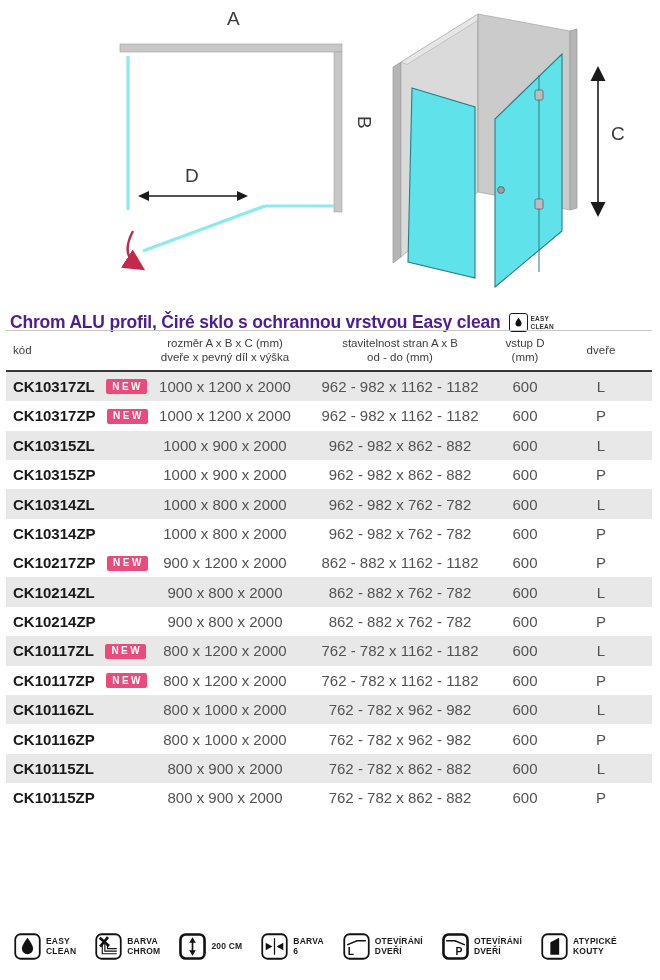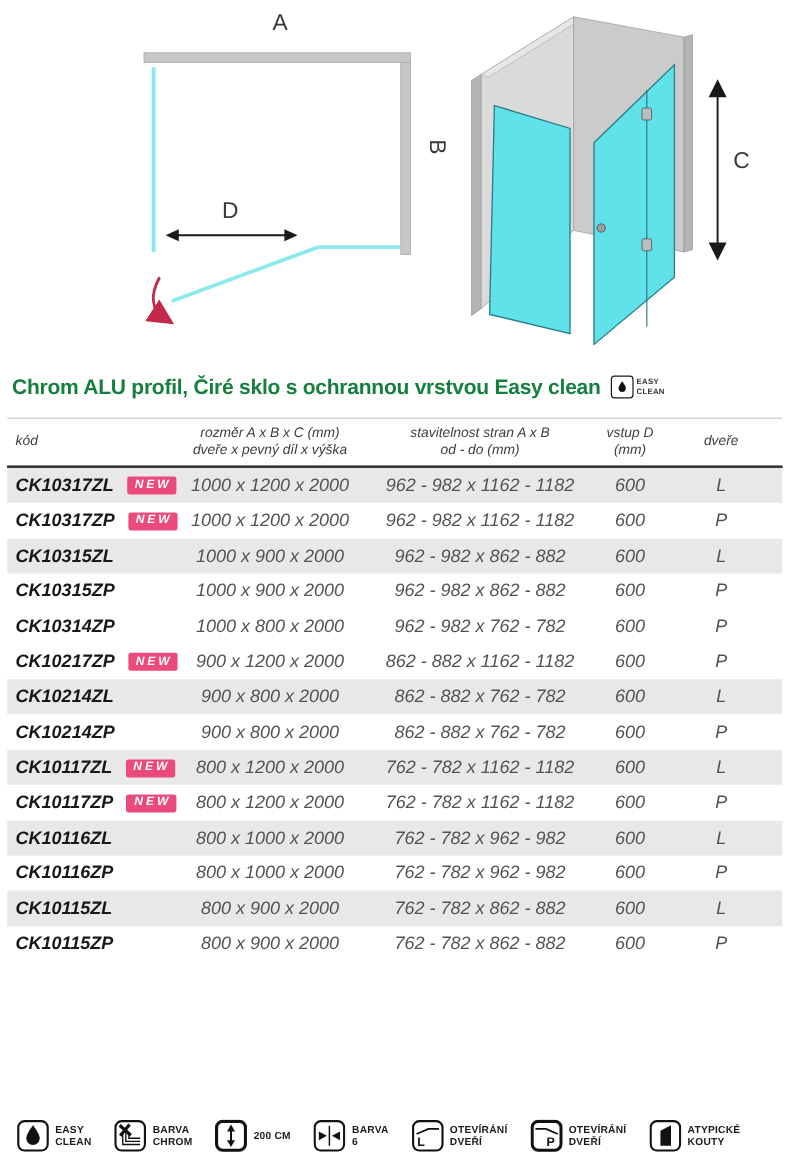--- a/index.html
+++ b/index.html
@@ -7,27 +7,27 @@
     position:relative; width:660px; height:980px; background:#fff; overflow:hidden;
     font-family:"Liberation Sans", sans-serif;
   }
   
   .diag { position:absolute; top:0; }
   .diag-left  { left:0;   width:380px; height:300px; }
   .diag-right { left:380px; width:280px; height:300px; }
   .dlabel { font-size:19px; fill:#3a3a3a; font-family:"Liberation Sans", sans-serif; }
   
   .title-row { position:absolute; left:10px; top:312px; width:644px; display:flex; align-items:center; gap:8px; }
-  .title { font-size:17.5px; font-weight:bold; color:#15803d; letter-spacing:-0.2px; white-space:nowrap; }
+  .title { font-size:17.5px; font-weight:bold; color:#4c1d95; letter-spacing:-0.2px; white-space:nowrap; }
   .ec-badge { display:flex; align-items:center; gap:3px; }
   .ec-box { width:19px; height:19px; border:1.7px solid #1a1a1a; border-radius:3px; display:flex; align-items:center; justify-content:center; background:#fff; box-sizing:border-box; }
   .ec-text { font-size:6.5px; line-height:1.1; color:#333; font-weight:bold; letter-spacing:0.2px; }
   .ec-text span { display:block; }
   
-  table.spec { position:absolute; left:6px; top:348px; width:646px; border-collapse:collapse; table-layout:fixed;font-style:italic; }
+  table.spec { position:absolute; left:6px; top:330px; width:646px; border-collapse:collapse; table-layout:fixed; }
   table.spec th {
     font-weight:normal; font-size:11.5px; color:#3d3d3d; line-height:1.25;
     border-top:1px solid #c8c8c8; border-bottom:2.5px solid #383838;
     padding:5px 0 5px 0; text-align:center; vertical-align:middle;
   }
   table.spec th.c-kod { text-align:left; padding-left:7px; }
   table.spec td { height:29.4px; font-size:15px; color:#525252; text-align:center; padding:0; vertical-align:middle; }
   table.spec td.c-kod { text-align:left; padding-left:7px;margin-left:48px; }
   tr.stripe { background:#e8e8e8; }
   .kod { font-weight:bold; color:#181818; font-size:15px; }
@@ -159,20 +159,27 @@
       <td>600</td>
       <td>L</td>
     </tr>
         <tr>
       <td class="c-kod"><span class="kod">CK10315ZP</span></td>
       <td>1000 x 900 x 2000</td>
       <td>962 - 982 x 862 - 882</td>
       <td>600</td>
       <td>P</td>
     </tr>
+        <tr class="stripe">
+      <td class="c-kod"><span class="kod">CK10314ZL</span></td>
+      <td>1000 x 800 x 2000</td>
+      <td>962 - 982 x 762 - 782</td>
+      <td>600</td>
+      <td>L</td>
+    </tr>
         <tr>
       <td class="c-kod"><span class="kod">CK10314ZP</span></td>
       <td>1000 x 800 x 2000</td>
       <td>962 - 982 x 762 - 782</td>
       <td>600</td>
       <td>P</td>
     </tr>
         <tr>
       <td class="c-kod"><span class="kod">CK10217ZP</span><span class="new-badge">NEW</span></td>
       <td>900 x 1200 x 2000</td>

